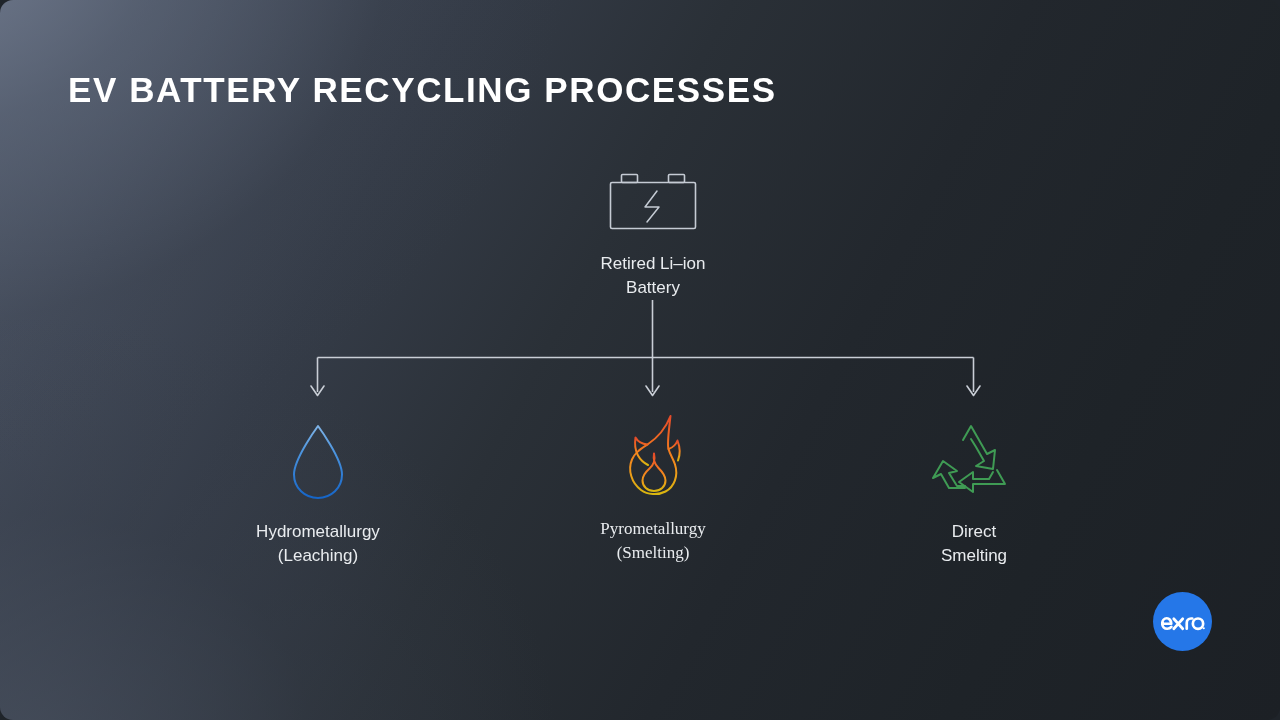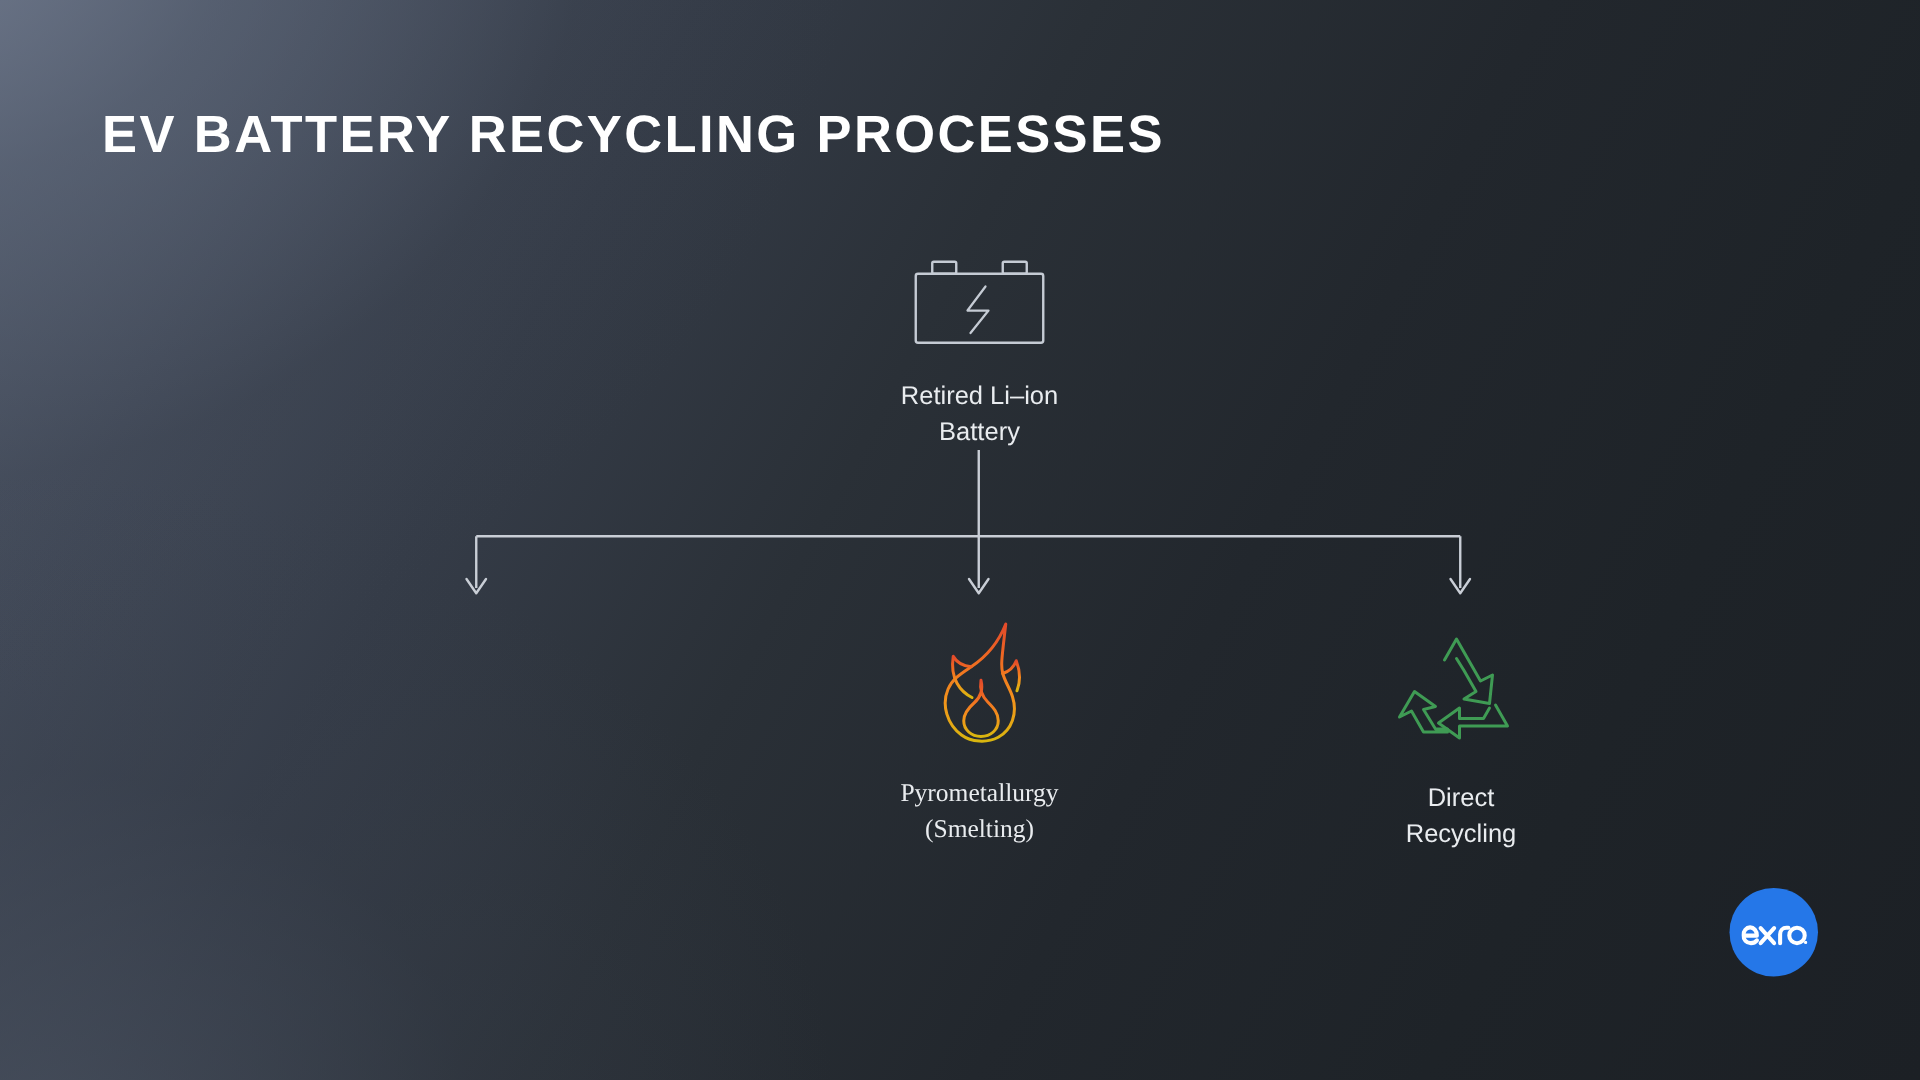--- a/index.html
+++ b/index.html
@@ -18,20 +18,21 @@
 
   #slide {
     position: relative;
     width: 1280px;
     height: 720px;
     background:
       radial-gradient(ellipse 900px 760px at -6% -10%, rgba(116,126,146,0.95) 0%, rgba(96,106,124,0.55) 26%, rgba(60,67,79,0.18) 52%, rgba(35,40,46,0) 72%),
       radial-gradient(ellipse 760px 620px at 2% 104%, rgba(72,80,94,0.70) 0%, rgba(55,62,74,0.34) 38%, rgba(32,37,43,0) 70%),
       linear-gradient(118deg, #525b6c 0%, #434b5a 14%, #353c48 28%, #2a3037 44%, #22272d 62%, #1e2328 80%, #1c2025 100%);
     overflow: hidden;
+    border-radius: 13px;
   }
 
   
   #title {
     position: absolute;
     left: 68px;
     top: 70px;
     font-size: 35px;
     font-weight: bold;
     letter-spacing: 1.6px;
@@ -148,20 +149,36 @@
 
         <rect x="5.5" y="12.5" width="85" height="46" rx="1.5" fill="none" stroke="#c5cbd4" stroke-width="1.6"></rect>
 
         <polyline points="52,21 40,37 54,37 42,52" fill="none" stroke="#c5cbd4" stroke-width="1.5" stroke-linecap="round" stroke-linejoin="round"></polyline>
       </svg>
     </div>
     <div class="node-label">Retired Li–ion
 Battery</div>
   </div>
 
+  <div class="node branch" id="node-hydro">
+    <div class="node-icon">
+      <svg width="62" height="80" viewBox="0 0 62 80">
+        <defs>
+          <linearGradient id="gradDroplet" x1="0" y1="0" x2="0" y2="1">
+            <stop offset="0%" stop-color="#7fb3e6"></stop>
+            <stop offset="38%" stop-color="#4a93de"></stop>
+            <stop offset="100%" stop-color="#1565c8"></stop>
+          </linearGradient>
+        </defs>
+        <path d="M31 4 C31 4 7 36.5 7 52.5 C7 66 17.8 76 31 76 C44.2 76 55 66 55 52.5 C55 36.5 31 4 31 4 Z" fill="none" stroke="url(#gradDroplet)" stroke-width="2" stroke-linejoin="round"></path>
+      </svg>
+    </div>
+    <div class="node-label">Hydrometallurgy
+(Leaching)</div>
+  </div>
 
   <div class="node branch" id="node-pyro">
     <div class="node-icon">
       <svg width="70" height="88" viewBox="0 0 70 88">
         <defs>
           <linearGradient id="gradFlame" x1="0" y1="0" x2="0" y2="1">
             <stop offset="0%" stop-color="#e34a2a"></stop>
             <stop offset="30%" stop-color="#ef6a22"></stop>
             <stop offset="65%" stop-color="#f3931c"></stop>
             <stop offset="100%" stop-color="#d9b60f"></stop>
@@ -196,21 +213,21 @@
 
           <path d="M36 18 L44 4 L52 18 L60 32 L68 28 L66 47 L49 44 L57 39 L49 25 L44 17"></path>
 
           <path d="M70 48 L78 62 L62 62 L46 62 L46 70 L32 60 L46 50 L46 57 L62 57 L66 50"></path>
 
           <path d="M38 66 L22 66 L14 52 L6 56 L16 39 L30 49 L22 51 L30 64 L38 64"></path>
         </g>
       </svg>
     </div>
     <div class="node-label">Direct
-Recycling</div>
+Smelting</div>
   </div>
 
   <div id="logo">
     <svg width="44" height="18" viewBox="0 0 88 36">
       <g fill="none" stroke="#ffffff" stroke-width="5.4" stroke-linecap="round">
 
         <path d="M20.5 21.5 L5.5 21.5 M20.5 21.5 C20.5 14.8 16.2 10.5 11.5 10.5
                  C6.3 10.5 2.5 15.2 2.5 21 C2.5 26.8 6.6 31.5 12.5 31.5
                  C16.1 31.5 18.8 30 20.6 27.8"></path>
 

